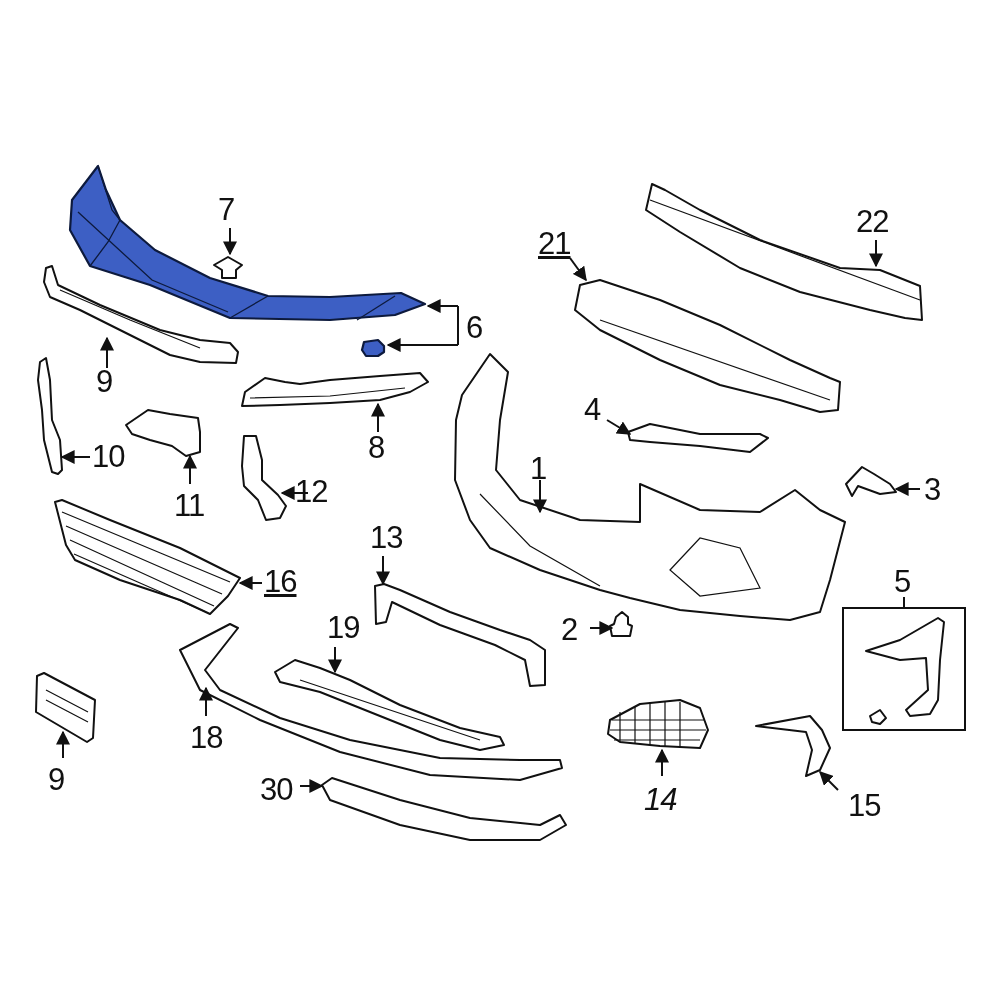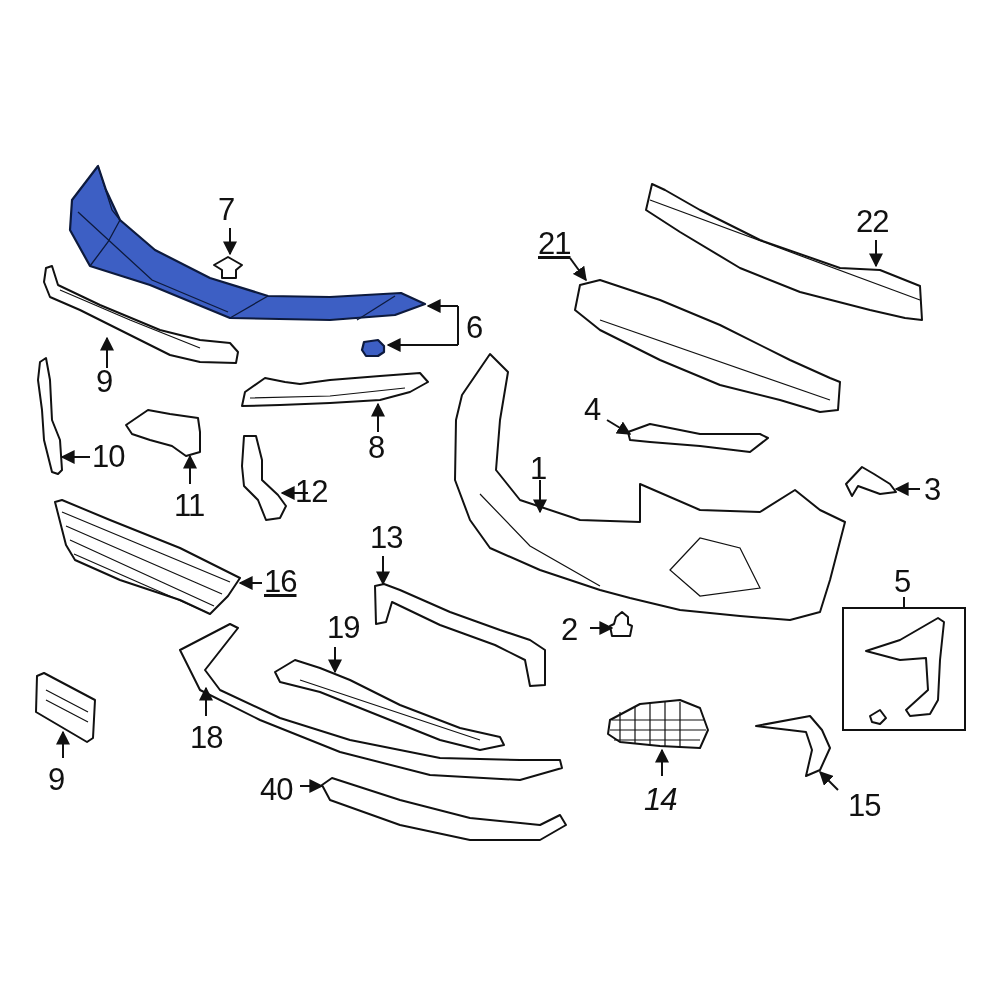--- a/index.html
+++ b/index.html
@@ -163,21 +163,21 @@
 <div class="lbl" style="left:96px;top:366px;">9</div>
 <div class="lbl" style="left:368px;top:432px;">8</div>
 <div class="lbl" style="left:92px;top:441px;">10</div>
 <div class="lbl" style="left:174px;top:490px;text-align:center;">11</div>
 <div class="lbl" style="left:295px;top:476px;">12</div>
 <div class="lbl" style="left:264px;top:566px;text-decoration:underline;">16</div>
 <div class="lbl" style="left:370px;top:522px;">13</div>
 <div class="lbl" style="left:327px;top:612px;">19</div>
 <div class="lbl" style="left:48px;top:764px;">9</div>
 <div class="lbl" style="left:190px;top:722px;">18</div>
-<div class="lbl" style="left:260px;top:774px;">40</div>
+<div class="lbl" style="left:260px;top:774px;">30</div>
 <div class="lbl" style="left:561px;top:614px;">2</div>
 <div class="lbl" style="left:644px;top:784px;font-style:italic;">14</div>
 <div class="lbl" style="left:848px;top:790px;">15</div>
 <div class="lbl" style="left:530px;top:453px;">1</div>
 <div class="lbl" style="left:924px;top:474px;">3</div>
 <div class="lbl" style="left:584px;top:394px;">4</div>
 <div class="lbl" style="left:894px;top:566px;">5</div>
 <div class="lbl" style="left:538px;top:228px;text-decoration:underline;">21</div>
 <div class="lbl" style="left:856px;top:206px;">22</div>
 

